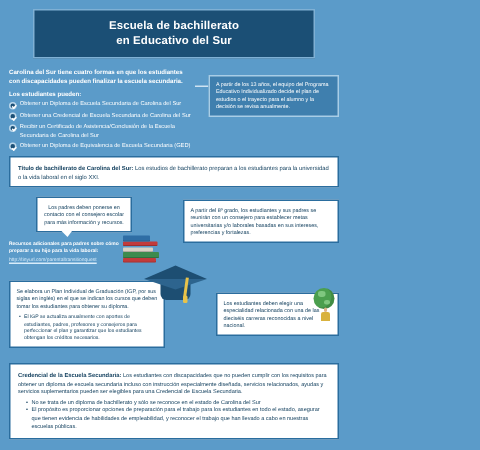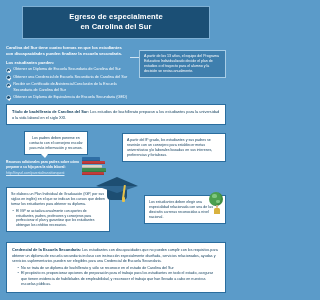--- a/index.html
+++ b/index.html
@@ -339,22 +339,22 @@
   .credential li::before {
     content: "•";
     position: absolute;
     left: -3.6px;
   }
 </style>
 </head>
 <body>
 
 <div class="title-banner">
-  <div>Egreso de especialmente</div>
-  <div>en Carolina del Sur</div>
+  <div>Escuela de bachillerato</div>
+  <div>en Educativo del Sur</div>
 </div>
 
 <div class="intro">
   <div class="intro-lead">Carolina del Sur tiene cuatro formas en que los estudiantes con discapacidades pueden finalizar la escuela secundaria.</div>
   <div class="intro-sub">Los estudiantes pueden:</div>
 
   <div class="bullets">
     <div class="bullet">
       <span class="bullet-dot"></span>
       <span class="bullet-text">Obtener un Diploma de Escuela Secundaria de Carolina del Sur</span>

